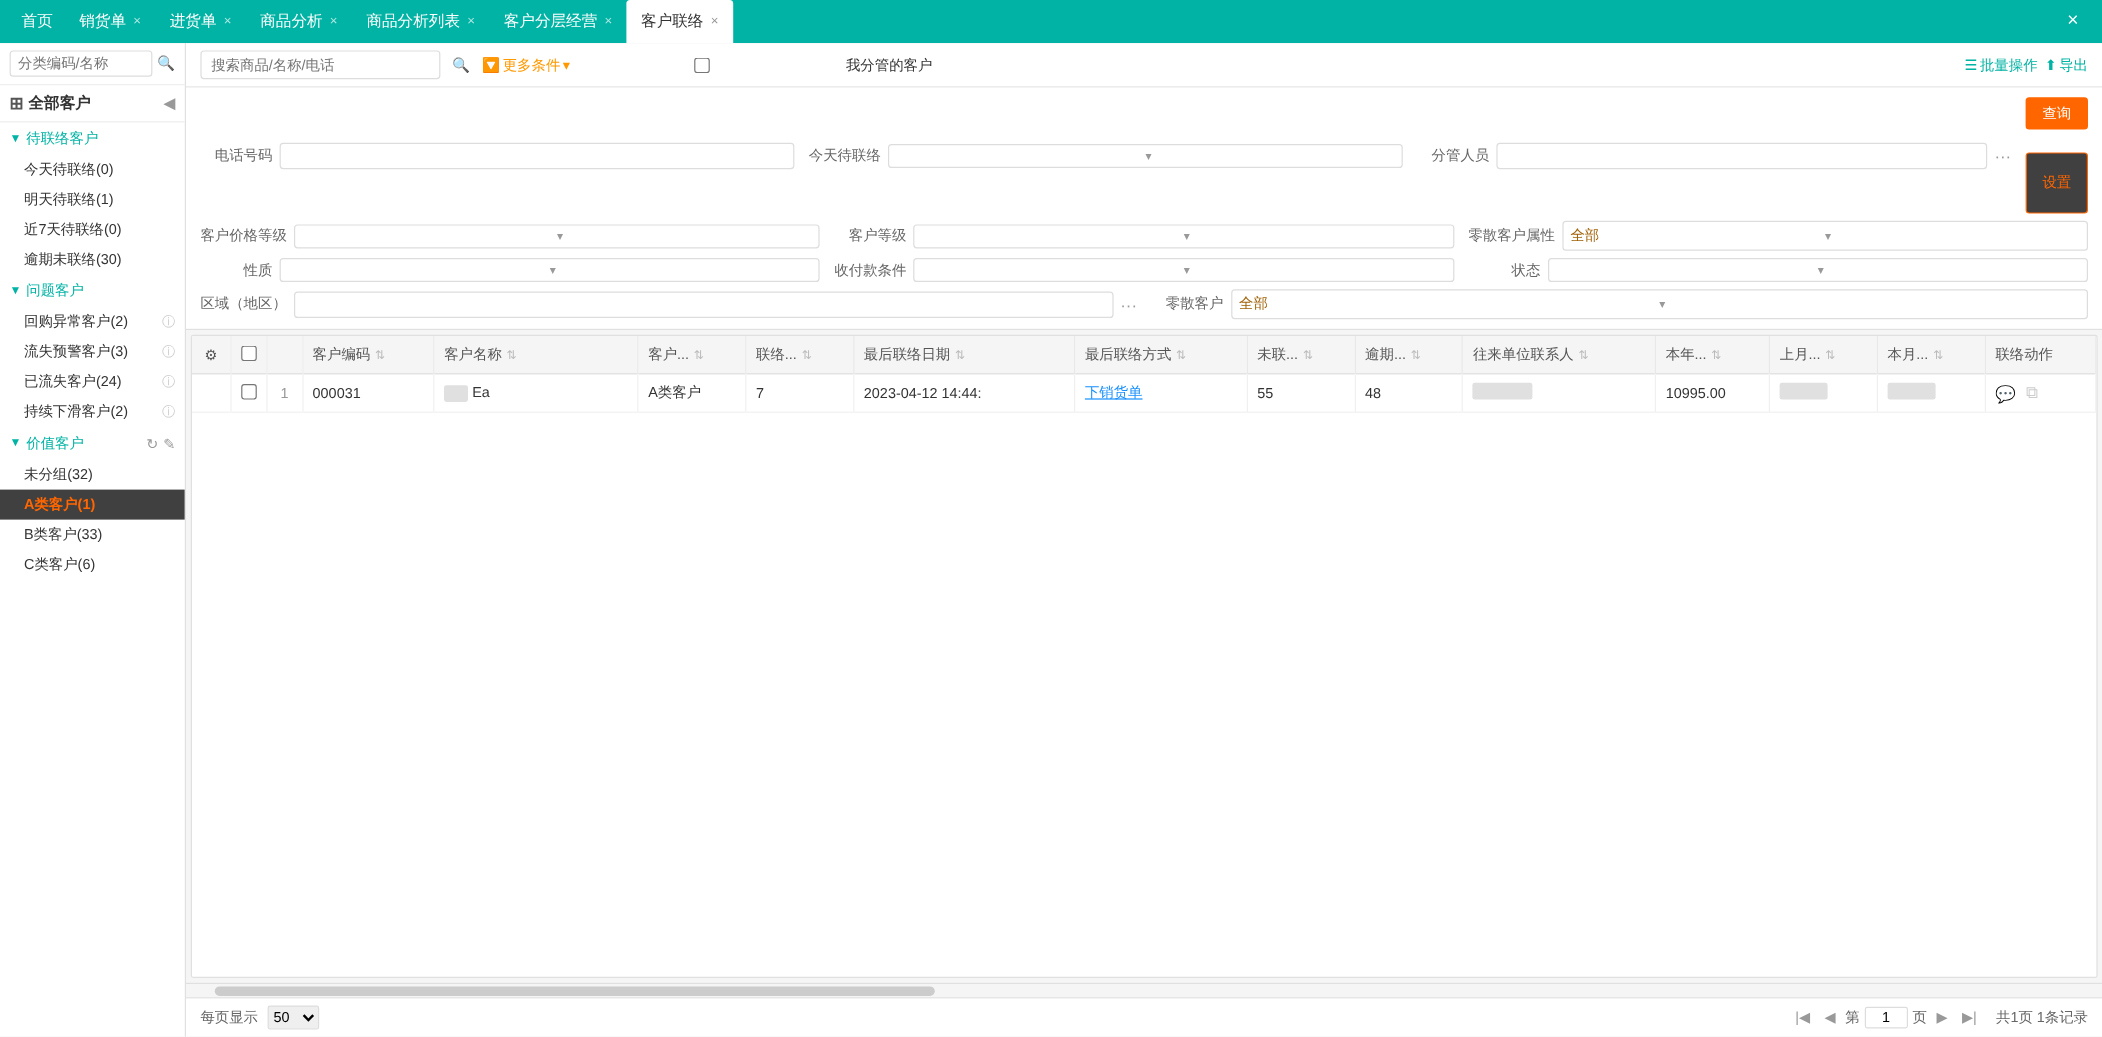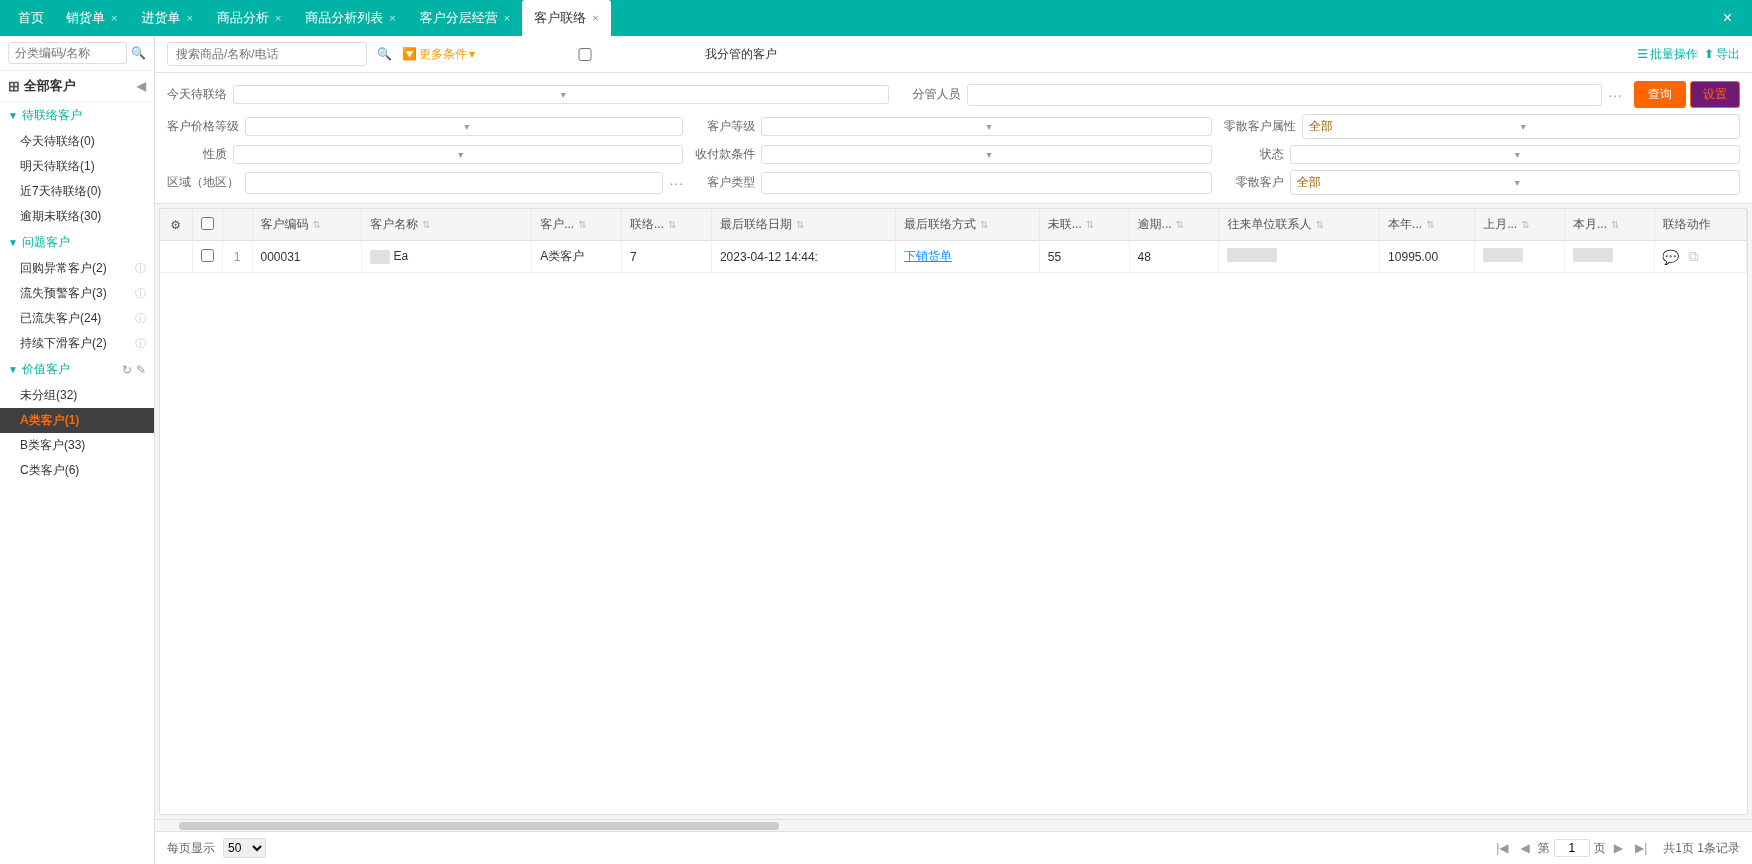--- a/index.html
+++ b/index.html
@@ -173,24 +173,24 @@
     .scrollbar-area {
       height: 12px; background: #f5f5f5; border-top: 1px solid #e0e0e0;
     }
 
     
     .btn-orange {
       background: #ff6600; color: white; border: none; padding: 5px 14px;
       border-radius: 3px; cursor: pointer; font-size: 12px;
     }
     .btn-orange-outline {
-      background: #701a75; color: #ff6600; border: 1px solid #ff6600; padding: 3px 12px;
+      background: #404040; color: #ff6600; border: 1px solid #ff6600; padding: 16px 12px;
       border-radius: 3px; cursor: pointer; font-size: 12px;
     }
-    .settings-area { display: flex; flex-direction: row; gap: 4px; }
+    .settings-area { display: flex; flex-direction: column; gap: 19px; }
 
     .gear-col { width: 32px; text-align: center; }
     .check-col { width: 28px; text-align: center; }
   </style>
 </head>
 <body>
 
 <div class="top-nav">
   <div class="nav-item home">首页</div>
   <div class="nav-item">
@@ -318,20 +318,24 @@
           <span>⬆</span>
           <span>导出</span>
         </span>
       </div>
     </div>
 
     <div class="adv-filter">
 
       <div class="adv-filter-row">
         <div class="filter-field">
+          <label>电话号码</label>
+          <input type="text" style="">
+        </div>
+        <div class="filter-field">
           <label>今天待联络</label>
           <div class="select-with-arrow">
             <span></span>
             <span class="arrow">▾</span>
           </div>
         </div>
         <div class="filter-field">
           <label>分管人员</label>
           <input type="text" style="flex: 1 1 0%;">
           <span class="more-btn">···</span>
@@ -388,24 +392,20 @@
             <span class="arrow">▾</span>
           </div>
         </div>
       </div>
 
       <div class="adv-filter-row">
         <div class="filter-field">
           <label>区域（地区）</label>
           <input type="text" style="flex: 1 1 0%;">
           <span class="more-btn">···</span>
-        </div>
-        <div class="filter-field">
-          <label>客户类型</label>
-          <input type="text" style="flex: 1 1 0%;">
         </div>
         <div class="filter-field">
           <label>零散客户</label>
           <div class="select-with-arrow">
             <span>全部</span>
             <span class="arrow">▾</span>
           </div>
         </div>
       </div>
     </div>

